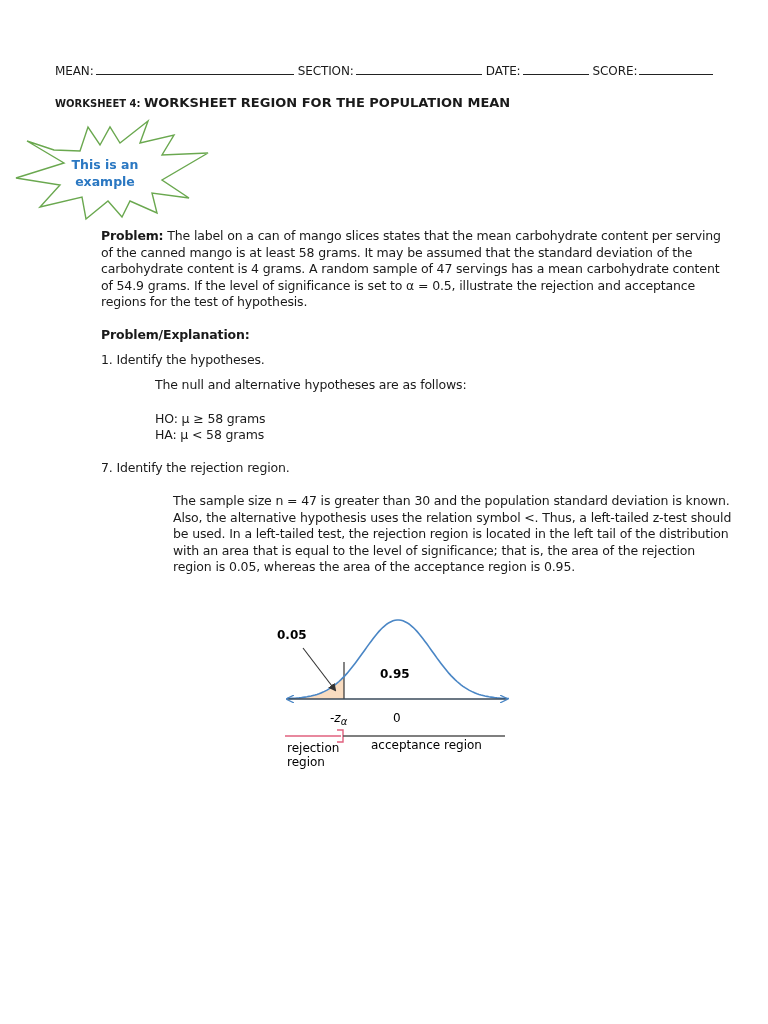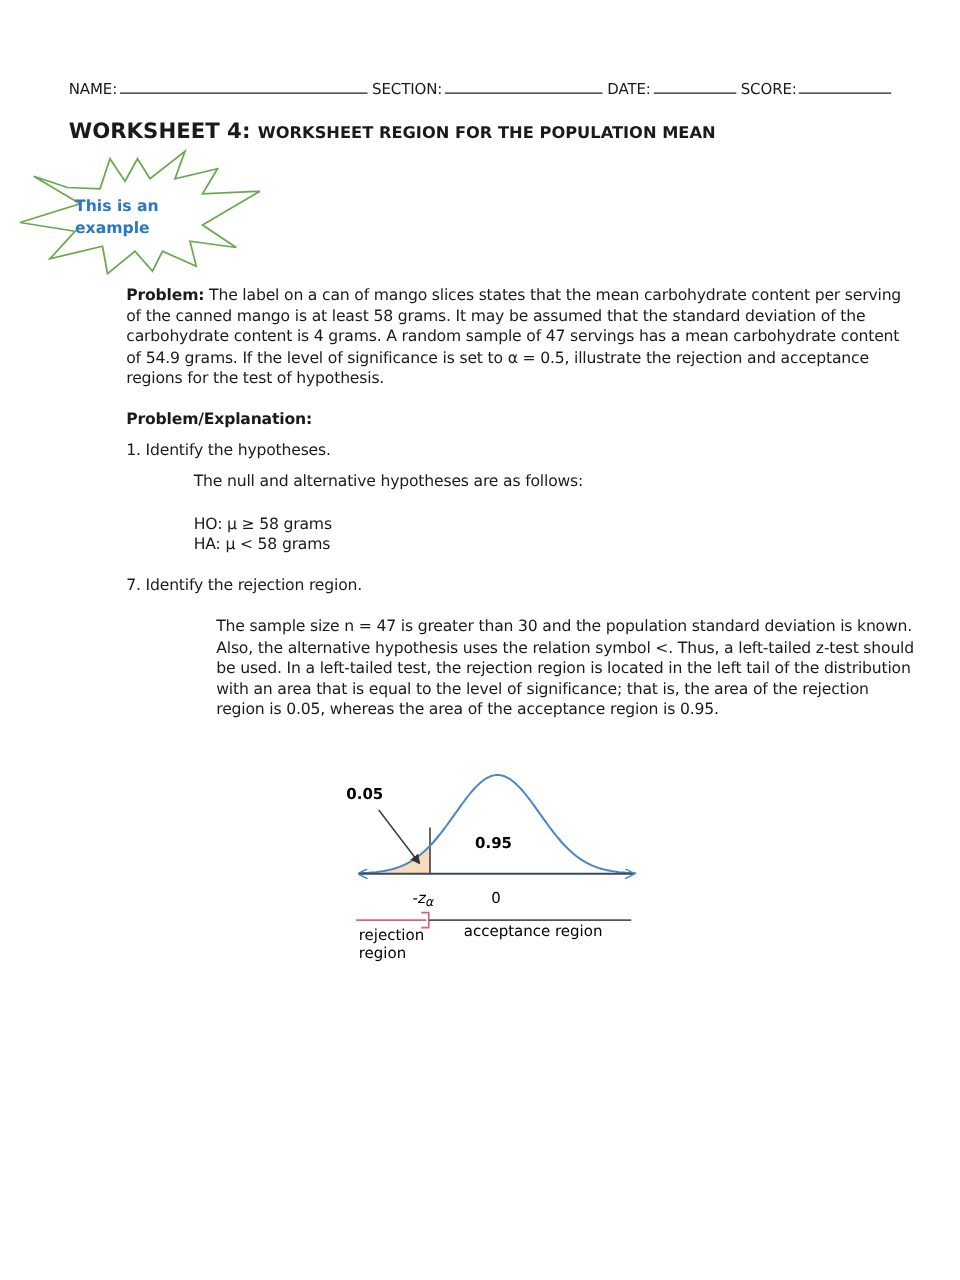--- a/index.html
+++ b/index.html
@@ -12,45 +12,45 @@
     left: 55px; top: 62px; width: 670px; font-size: 12px; letter-spacing: -0.1px;
     white-space: nowrap; display: flex; align-items: baseline;
   }
   .hdr-line .lbl { margin-right: 2px; }
   .hdr-line .blank {
     display: inline-block; border-bottom: 1px solid #222; height: 12px; margin-right: 4px;
   }
   .title {
     left: 55px; top: 95px; font-size: 13px; font-weight: bold; white-space: nowrap;
   }
-  .title .small { font-size: 17px; }
+  .title .small { font-size: 10px; }
   .burst { left: 12px; top: 115px; width: 200px; height: 110px; }
   .burst-text {
-    left: 60px; top: 156px; width: 90px; text-align: left;
+    left: 60px; top: 156px; width: 90px; text-align: center;
     color: #2b78c2; font-weight: bold; font-size: 12.5px; line-height: 17px;
   }
   .para {
     font-size: 12.5px; line-height: 16.6px; letter-spacing: -0.15px;
   }
   .problem { left: 101px; top: 228px; width: 630px; }
   .sol-head { left: 101px; top: 327px; font-weight: bold; }
   .step1 { left: 101px; top: 352px; }
   .nullalt { left: 155px; top: 377px; }
   .ho { left: 155px; top: 411px; }
   .ha { left: 155px; top: 427px; }
   .step2 { left: 101px; top: 460px; }
   .explain { left: 173px; top: 493px; width: 560px; }
   .figure { left: 265px; top: 610px; width: 260px; height: 170px; }
   .fig-lbl { font-size: 12px; color: #333; font-family: "DejaVu Sans", sans-serif; }
 </style>
 </head>
 <body>
 
 <div class="abs hdr-line">
-  <span class="lbl">NAME:</span>
+  <span class="lbl">MEAN:</span>
   <span class="blank" style="width:198px"></span>
   <span class="lbl">SECTION:</span>
   <span class="blank" style="width:126px"></span>
   <span class="lbl">DATE:</span>
   <span class="blank" style="width:66px"></span>
   <span class="lbl">SCORE:</span>
   <span class="blank" style="width:74px"></span>
 </div>
 
 <div class="abs title">

